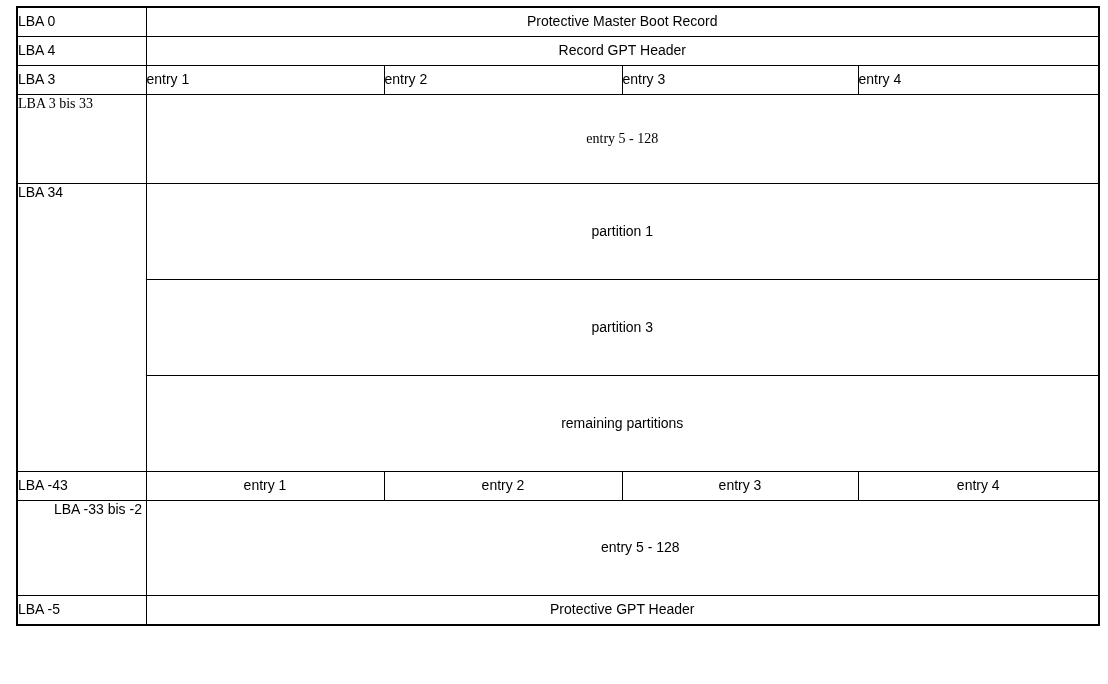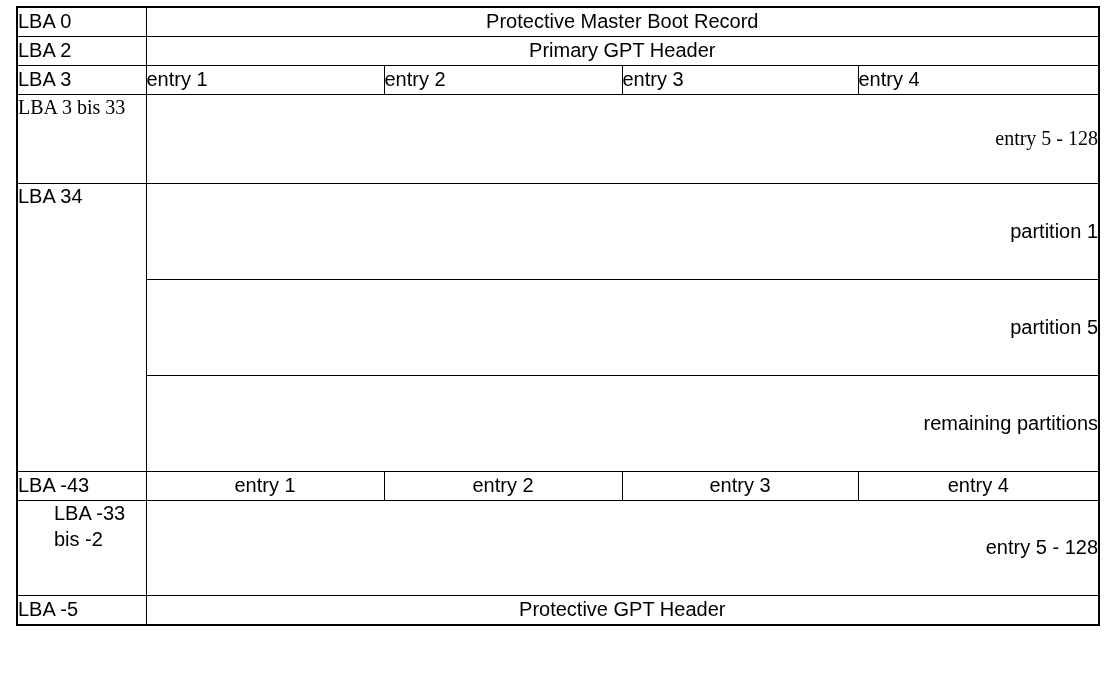--- a/index.html
+++ b/index.html
@@ -28,21 +28,21 @@
   table.gpt-table {
     border-collapse: collapse;
     table-layout: fixed;
     width: 1082px;
     border: 2px solid #000000;
   }
 
   table.gpt-table td {
     border: 1px solid #000000;
     padding: 0 0 0 0;
-    font-size: 20px;
+    font-size: 14px;
     line-height: 1.28;
     color: #000000;
     vertical-align: middle;
     background: #ffffff;
   }
 
   
   td.lba-label {
     width: 129px;
     text-align: left;
@@ -66,21 +66,21 @@
     text-align: left;
     padding: 5px 2px 5px 10px;
   }
   td.entry-cell-center {
     text-align: center;
     padding: 5px 2px;
   }
 
   
   td.area {
-    text-align: right;
+    text-align: center;
     vertical-align: middle;
   }
 
   
   tr.r-thin  td { height: 28px; }
   tr.r-block td { height: 88px; font-family: Liberation Serif, serif; }
   tr.r-part  td { height: 95px; }
   tr.r-tall  td { height: 94px; padding-left: 36px; }
 </style>
 </head>
@@ -96,43 +96,43 @@
       <col style="width:241px">
     </colgroup>
     <tbody>
 
       <tr class="r-thin">
         <td class="lba-label">LBA 0</td>
         <td class="banner" colspan="4">Protective Master Boot Record</td>
       </tr>
 
       <tr class="r-thin">
-        <td class="lba-label">LBA 2</td>
-        <td class="banner" colspan="4">Primary GPT Header</td>
+        <td class="lba-label">LBA 4</td>
+        <td class="banner" colspan="4">Record GPT Header</td>
       </tr>
 
       <tr class="r-thin">
         <td class="lba-label">LBA 3</td>
         <td class="entry-cell-left">entry 1</td>
         <td class="entry-cell-left">entry 2</td>
         <td class="entry-cell-left">entry 3</td>
         <td class="entry-cell-left">entry 4</td>
       </tr>
 
       <tr class="r-block">
         <td class="lba-label mid">LBA 3 bis 33</td>
         <td class="area" colspan="4">entry 5 - 128</td>
       </tr>
 
       <tr class="r-part">
         <td class="lba-label mid" rowspan="3">LBA 34</td>
         <td class="area" colspan="4">partition 1</td>
       </tr>
       <tr class="r-part">
-        <td class="area" colspan="4">partition 5</td>
+        <td class="area" colspan="4">partition 3</td>
       </tr>
       <tr class="r-part">
         <td class="area" colspan="4">remaining partitions</td>
       </tr>
 
       <tr class="r-thin">
         <td class="lba-label">LBA -43</td>
         <td class="entry-cell-center">entry 1</td>
         <td class="entry-cell-center">entry 2</td>
         <td class="entry-cell-center">entry 3</td>

